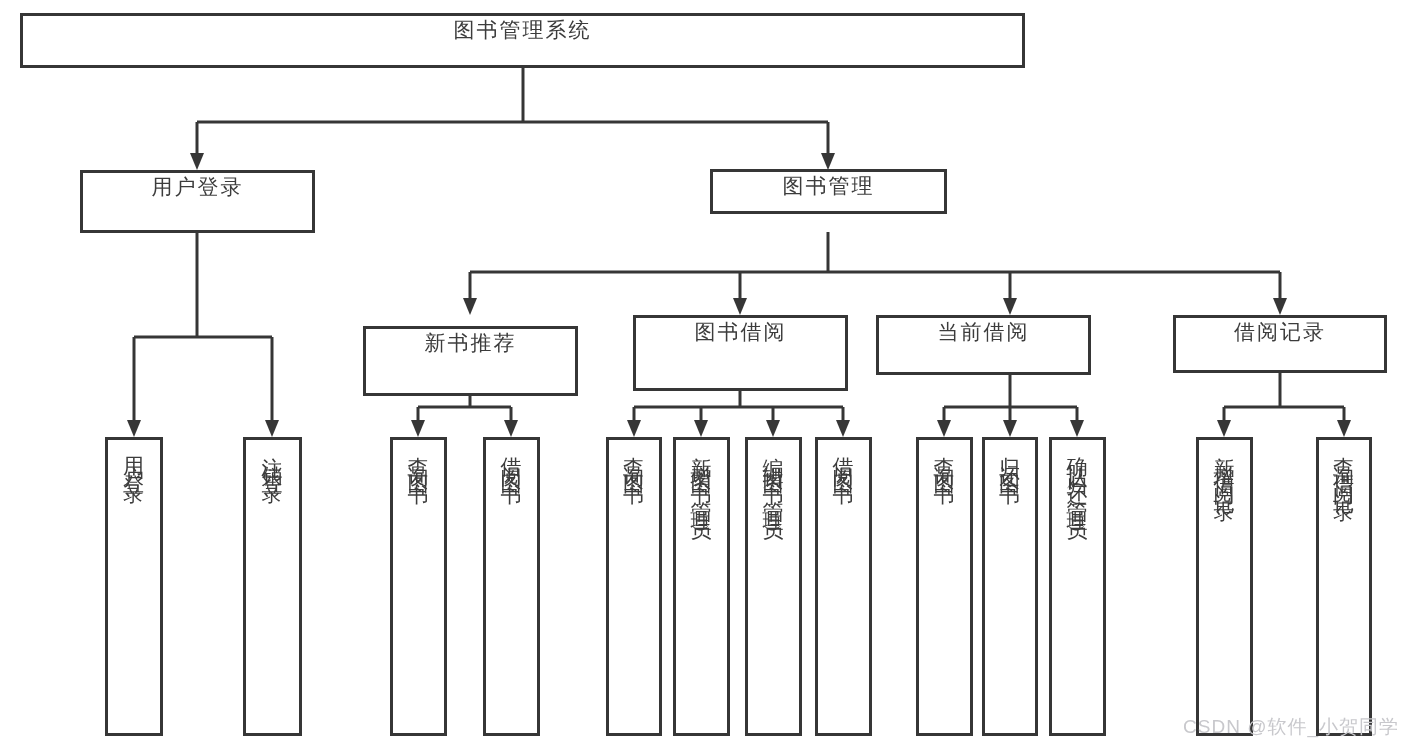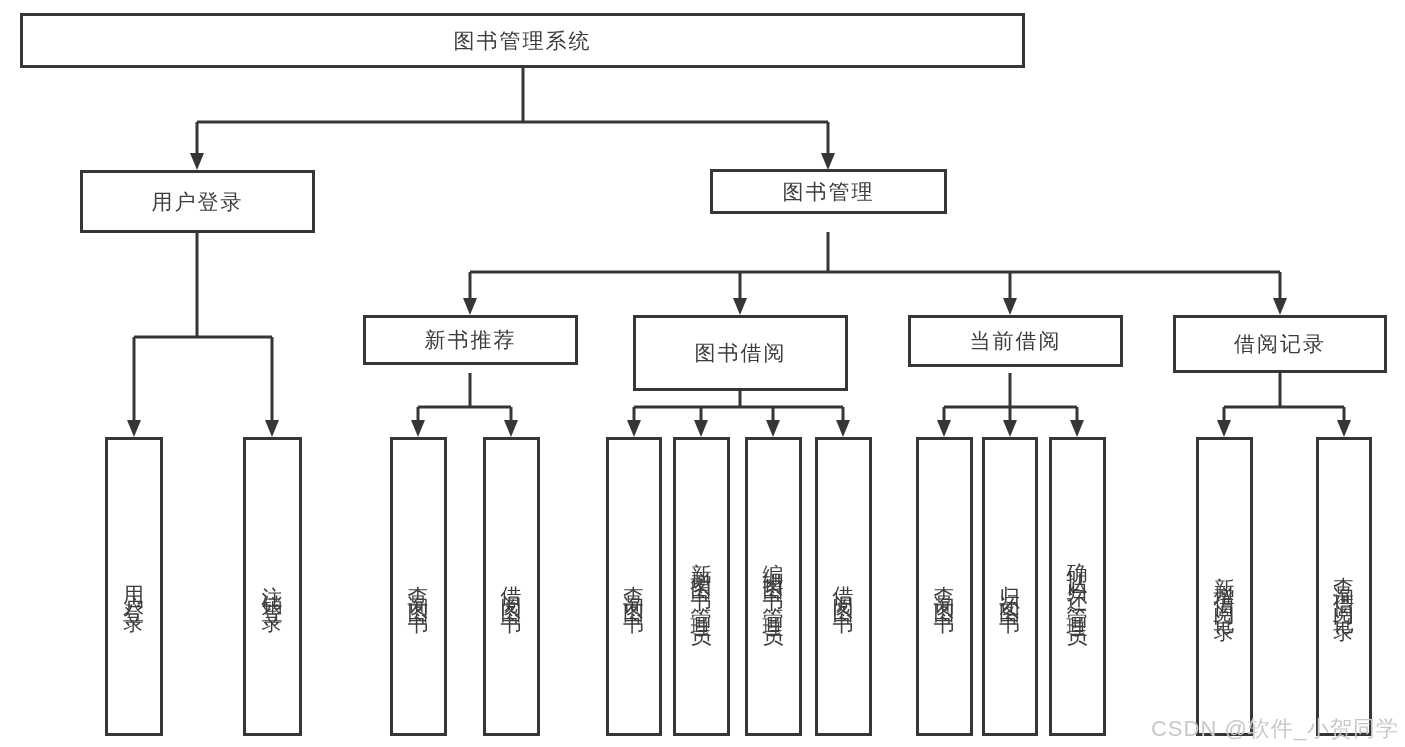--- a/index.html
+++ b/index.html
@@ -10,41 +10,41 @@
     font-family:"Liberation Sans", sans-serif;
     color:#3c3c3c;
     overflow:hidden;
   }
   .wires{position:absolute;left:0;top:0;z-index:0;}
   .node{
     position:absolute;
     background:#ffffff;
     border:3px solid #363636;
     box-sizing:border-box;
-    display:flex;align-items:center;justify-content:center;
+    display:flex;justify-content:center;
     z-index:1;
   }
   .hbox span{
     font-size:21px;
     letter-spacing:2px;
     white-space:nowrap;
     color:#3c3c3c;
   }
   .vbox span{
     writing-mode:vertical-rl;
     font-size:21px;
     letter-spacing:9px;
     line-height:1;
     color:#3c3c3c;
   }
   .watermark{
     position:absolute;
     right:6px;top:714px;
     z-index:2;
-    font-size:22px;
+    font-size:19px;
     color:#c8c8cc;
     letter-spacing:1px;
     white-space:nowrap;
   }
 </style>
 </head>
 <body>
 
 <div class="stage">
 
@@ -118,27 +118,27 @@
     <span>图书管理系统</span>
   </div>
 
   <div class="node hbox" style="left:80px;top:170px;width:235px;height:63px">
     <span>用户登录</span>
   </div>
   <div class="node hbox" style="left:710px;top:169px;width:237px;height:45px">
     <span>图书管理</span>
   </div>
 
-  <div class="node hbox" style="left:363px;top:315px;width:215px;height:50px">
+  <div class="node hbox" style="left:363px;top:326px;width:215px;height:70px">
     <span>新书推荐</span>
   </div>
   <div class="node hbox" style="left:633px;top:315px;width:215px;height:76px">
     <span>图书借阅</span>
   </div>
-  <div class="node hbox" style="left:908px;top:315px;width:215px;height:52px">
+  <div class="node hbox" style="left:876px;top:315px;width:215px;height:60px">
     <span>当前借阅</span>
   </div>
   <div class="node hbox" style="left:1173px;top:315px;width:214px;height:58px">
     <span>借阅记录</span>
   </div>
 
   <div class="node vbox" style="left:105px;top:437px;width:58px;height:299px">
     <span>用户登录</span>
   </div>
   <div class="node vbox" style="left:243px;top:437px;width:59px;height:299px">

